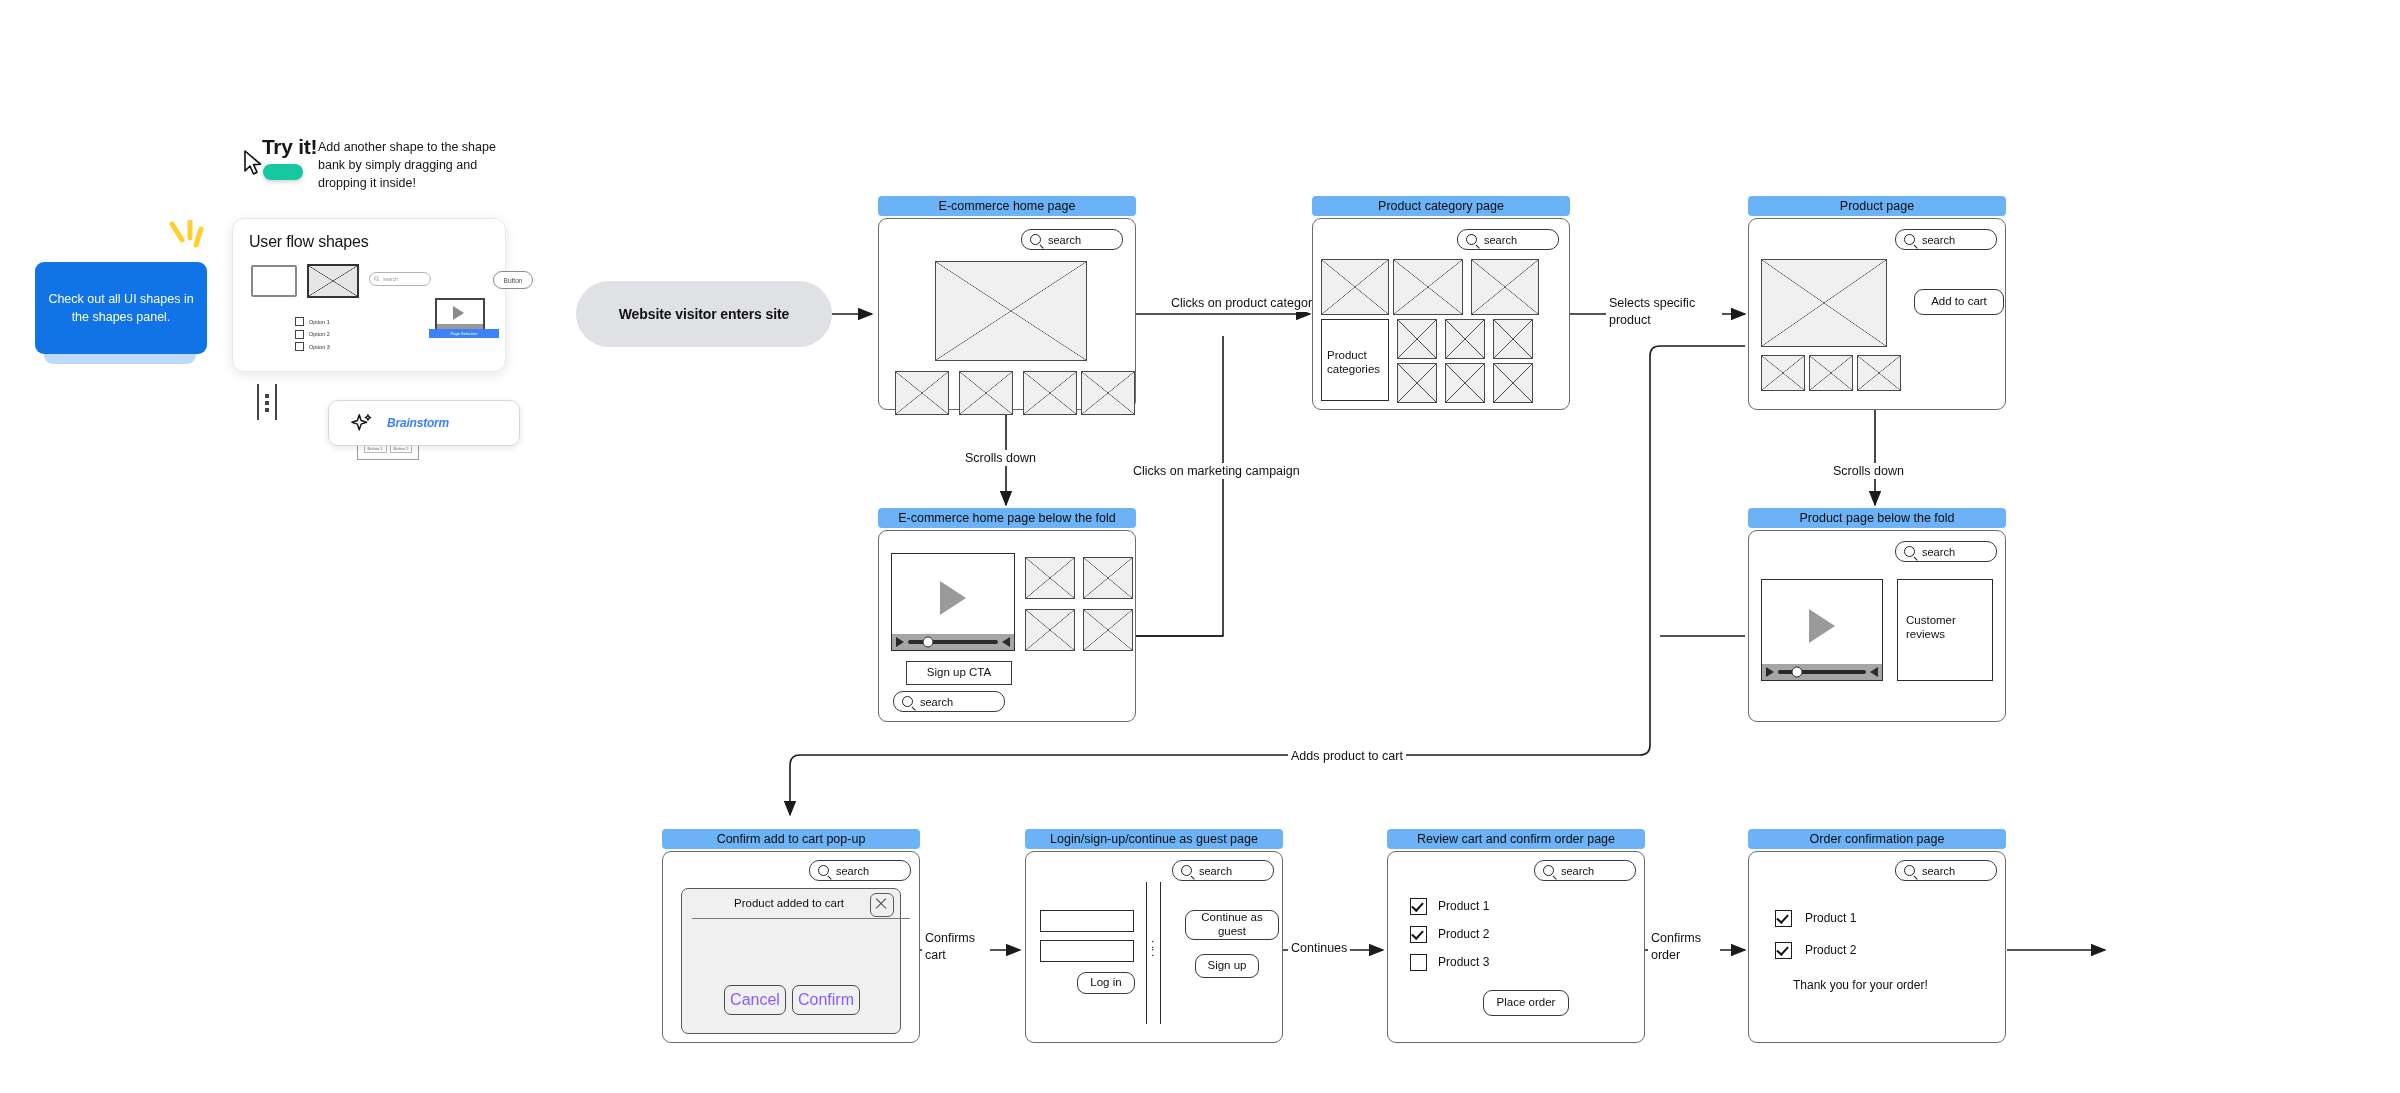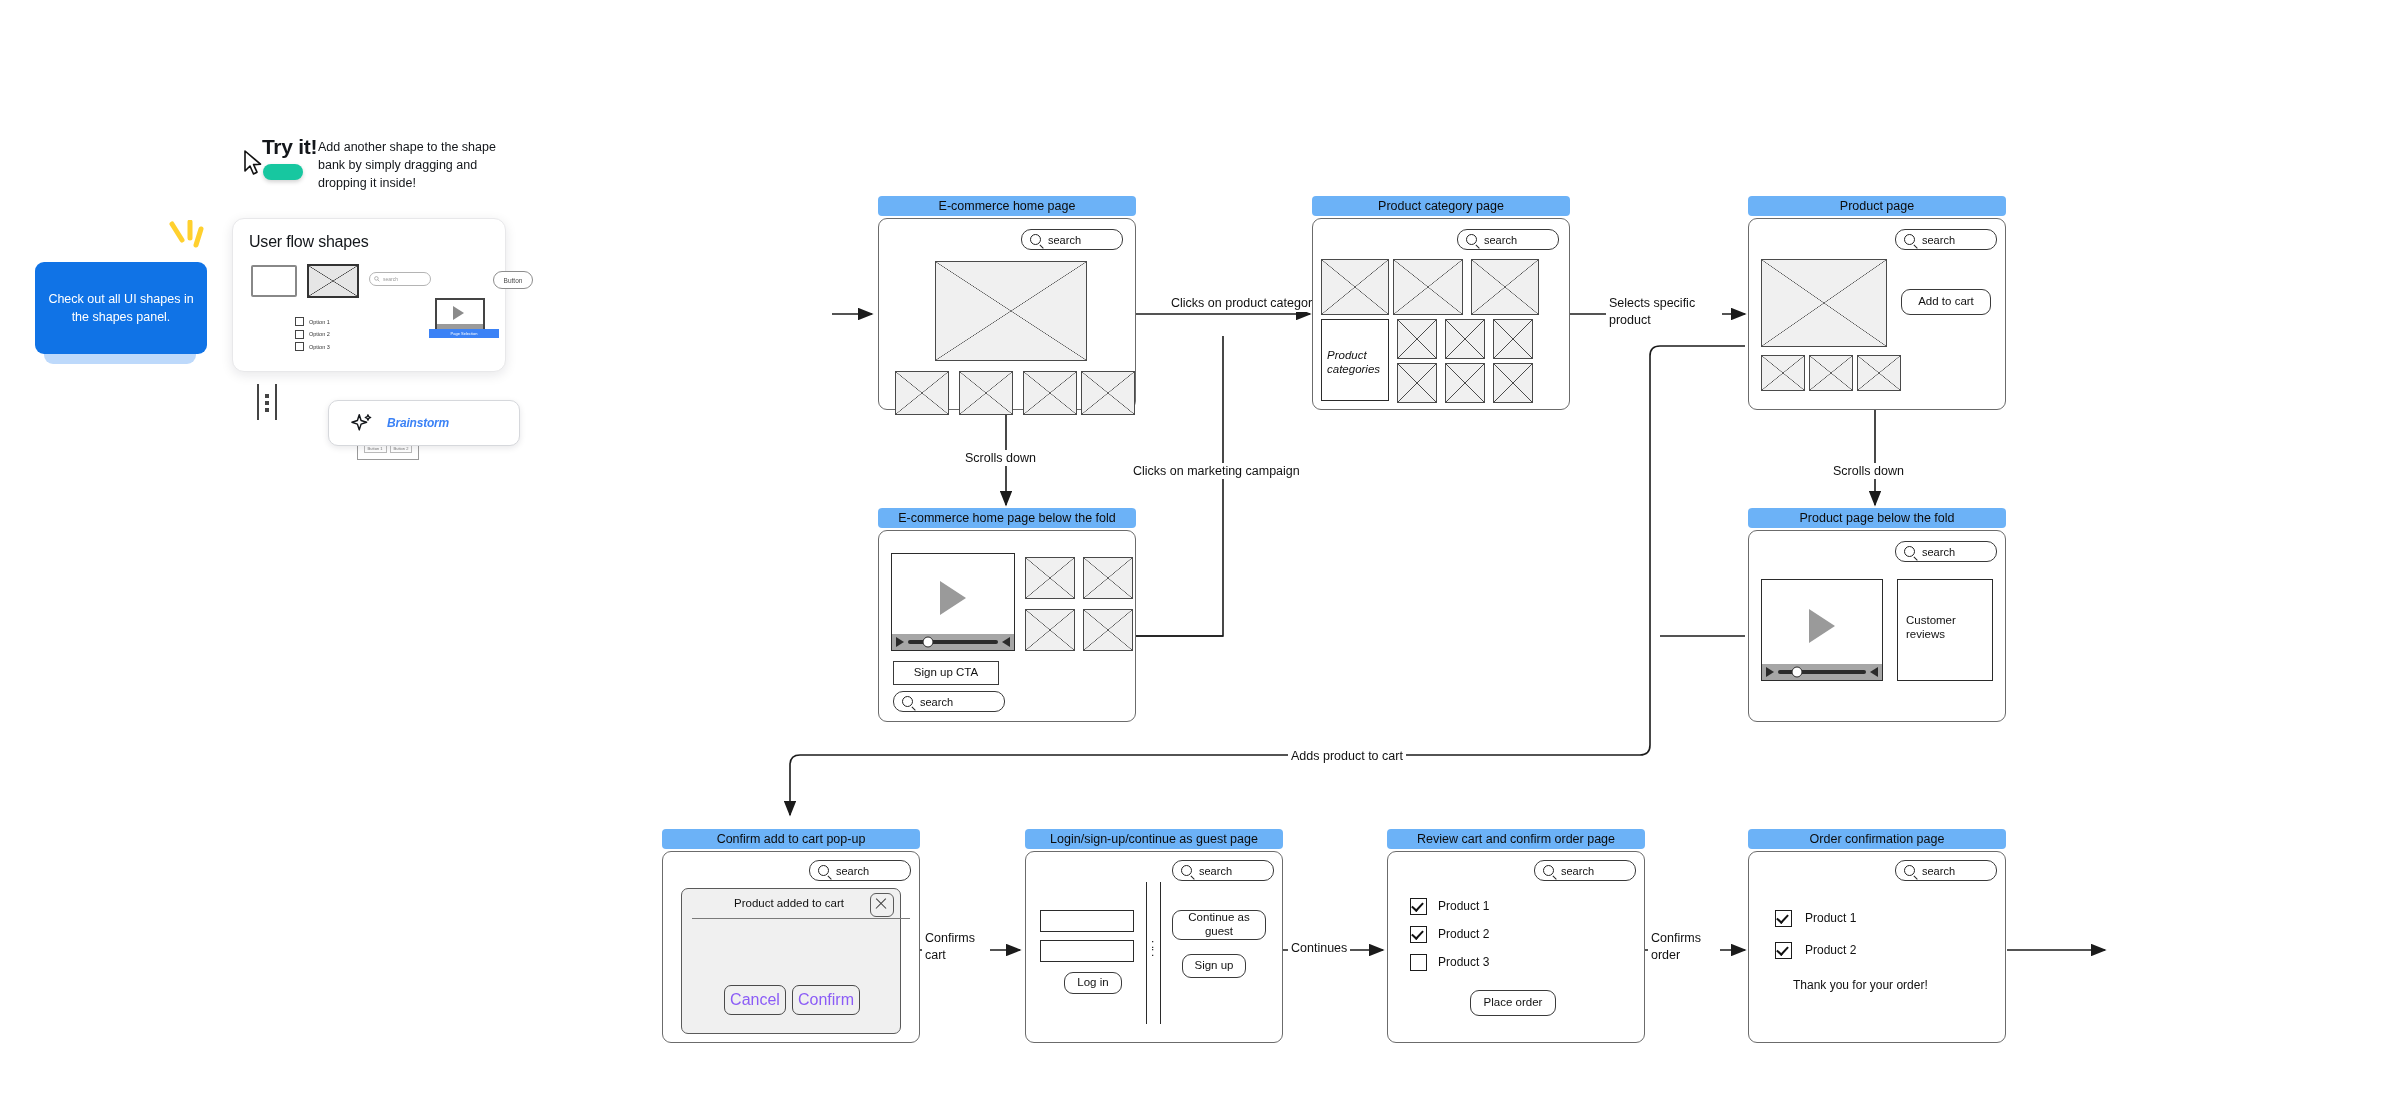--- a/index.html
+++ b/index.html
@@ -106,21 +106,21 @@
   .videobox .ctrl .pl{width:0;height:0;border-left:8px solid #2b2b2b;border-top:5px solid transparent;
      border-bottom:5px solid transparent;flex:0 0 auto;}
   .videobox .ctrl .track{flex:1;height:4px;background:#2b2b2b;border-radius:2px;position:relative;}
   .videobox .ctrl .knob{position:absolute;left:22%;top:50%;transform:translate(-50%,-50%);
      width:9px;height:9px;border-radius:50%;background:#fff;border:1.2px solid #2b2b2b;}
   .videobox .ctrl .spk{width:0;height:0;border-right:8px solid #2b2b2b;border-top:5px solid transparent;
      border-bottom:5px solid transparent;flex:0 0 auto;}
 
   .wf-btn{position:absolute;border:1.3px solid #3a3a3a;background:#fff;
      display:flex;align-items:center;justify-content:center;text-align:center;
-     font-size:11.5px;color:#111;line-height:1.2;}
+     font-size:11.5px;color:#111;line-height:1.2;margin-left:13px;}
   .wf-btn.round{border-radius:9px;}
   .wf-btn.sharp{border-radius:0;}
 
   .wf-check{position:absolute;width:15px;height:15px;border:1.5px solid #1b1b1b;background:#fff;}
   .wf-check.on:after{content:"";position:absolute;left:2.5px;top:1px;width:5px;height:9px;
      border:solid #111;border-width:0 2.2px 2.2px 0;transform:rotate(43deg);}
   .wf-text{position:absolute;font-size:12px;color:#111;white-space:nowrap;}
 
   .wf-field{position:absolute;border:1.3px solid #2b2b2b;background:#fff;}
   .vdivider{position:absolute;width:1.3px;background:#2b2b2b;}
@@ -267,20 +267,21 @@
   <div class="edge-label two" style="left:1168px;top:295px;text-align:left;line-height:1.35;"><span>Clicks on product category or banner</span></div>
   <div class="edge-label two" style="left:1606px;top:295px;text-align:left;line-height:1.35;width:110px;"><span>Selects specific product</span></div>
   <div class="edge-label" style="left:962px;top:450px;">Scrolls down</div>
   <div class="edge-label" style="left:1130px;top:463px;">Clicks on marketing campaign</div>
   <div class="edge-label" style="left:1830px;top:463px;">Scrolls down</div>
   <div class="edge-label" style="left:1288px;top:748px;">Adds product to cart</div>
   <div class="edge-label two" style="left:922px;top:930px;width:62px;line-height:1.35;"><span>Confirms cart</span></div>
   <div class="edge-label" style="left:1288px;top:940px;">Continues</div>
   <div class="edge-label two" style="left:1648px;top:930px;width:66px;line-height:1.35;"><span>Confirms order</span></div>
 
+  <div class="terminator" style="left:576px;top:281px;width:256px;height:66px;">Website visitor enters site</div>
 
   <div class="node" style="left:878px;top:196px;width:258px;height:214px;">
     <div class="node-title">E-commerce home page</div>
     <div class="node-body">
       <div class="wf-search" style="right:12px;top:10px;width:92px;">
         <i class="mag"></i>
         <span>search</span>
       </div>
       <div class="xbox" style="left:56px;top:42px;width:150px;height:98px;"></div>
       <div class="xbox" style="left:16px;top:152px;width:52px;height:42px;"></div>
@@ -294,21 +295,21 @@
     <div class="node-title">Product category page</div>
     <div class="node-body">
       <div class="wf-search" style="right:10px;top:10px;width:92px;">
         <i class="mag"></i>
         <span>search</span>
       </div>
       <div class="xbox" style="left:8px;top:40px;width:66px;height:54px;"></div>
       <div class="xbox" style="left:80px;top:40px;width:68px;height:54px;"></div>
       <div class="xbox" style="left:158px;top:40px;width:66px;height:54px;"></div>
       <div class="plainbox" style="left:8px;top:100px;width:66px;height:80px;">
-        <div class="boxlabel" style="left:5px;top:28px;font-style:italic;">Product categories</div>
+        <div class="boxlabel" style="left:5px;top:28px;">Product categories</div>
       </div>
       <div class="xbox" style="left:84px;top:100px;width:38px;height:38px;"></div>
       <div class="xbox" style="left:132px;top:100px;width:38px;height:38px;"></div>
       <div class="xbox" style="left:180px;top:100px;width:38px;height:38px;"></div>
       <div class="xbox" style="left:84px;top:144px;width:38px;height:38px;"></div>
       <div class="xbox" style="left:132px;top:144px;width:38px;height:38px;"></div>
       <div class="xbox" style="left:180px;top:144px;width:38px;height:38px;"></div>
     </div>
   </div>
 

